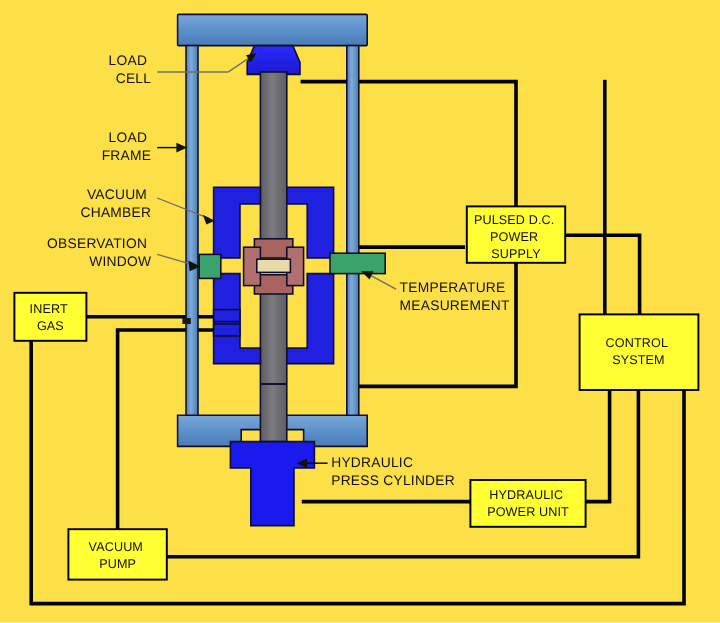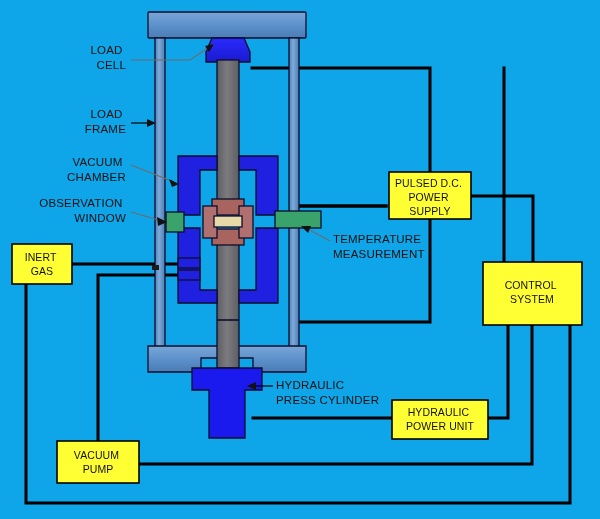--- a/index.html
+++ b/index.html
@@ -10,21 +10,21 @@
   body {
     width: 600px;
     height: 519px;
     font-family: "Liberation Sans", sans-serif;
     overflow: hidden;
   }
   #diagram-root {
     position: relative;
     width: 600px;
     height: 519px;
-    background: #0ea5e9;
+    background: #fde047;
   }
   svg#schematic {
     display: block;
     width: 600px;
     height: 519px;
   }
   .lbl {
     font-family: "Liberation Sans", sans-serif;
     font-size: 11.5px;
     fill: #111111;

